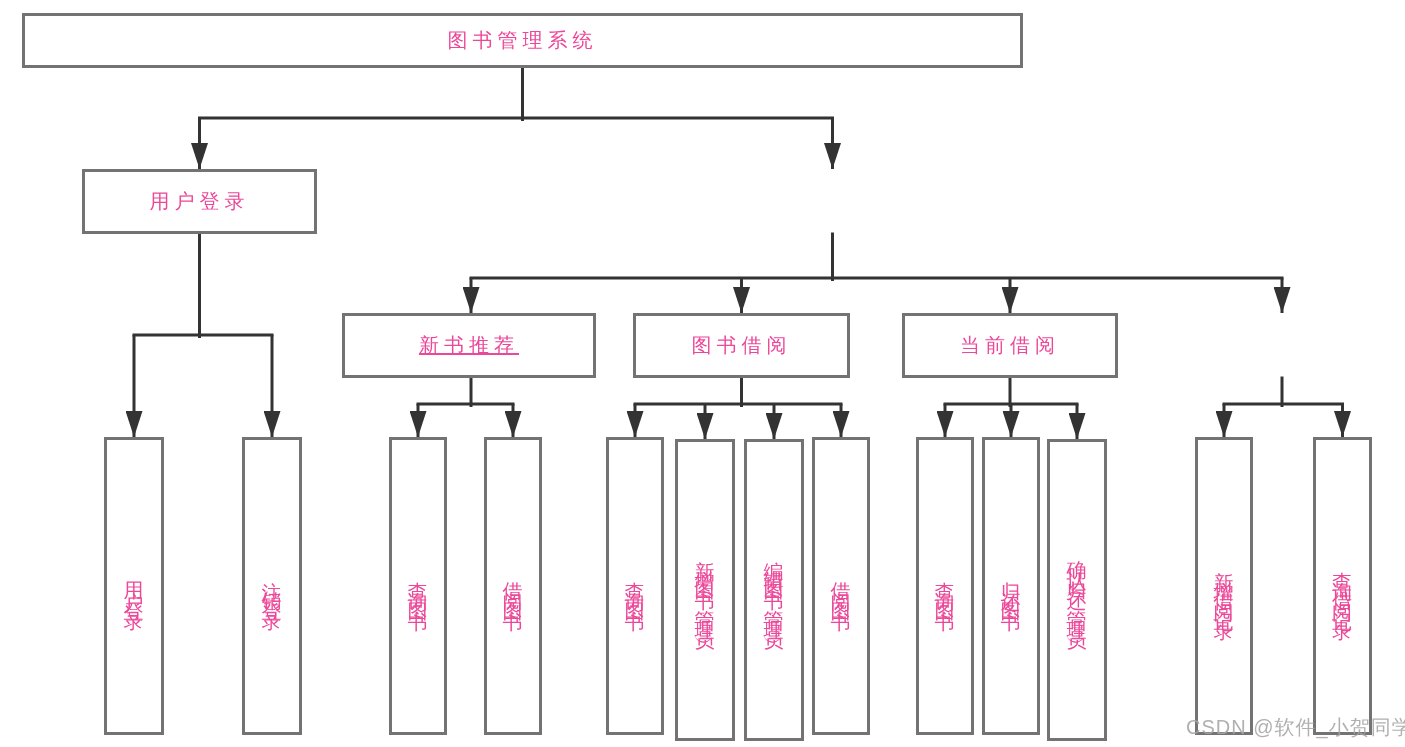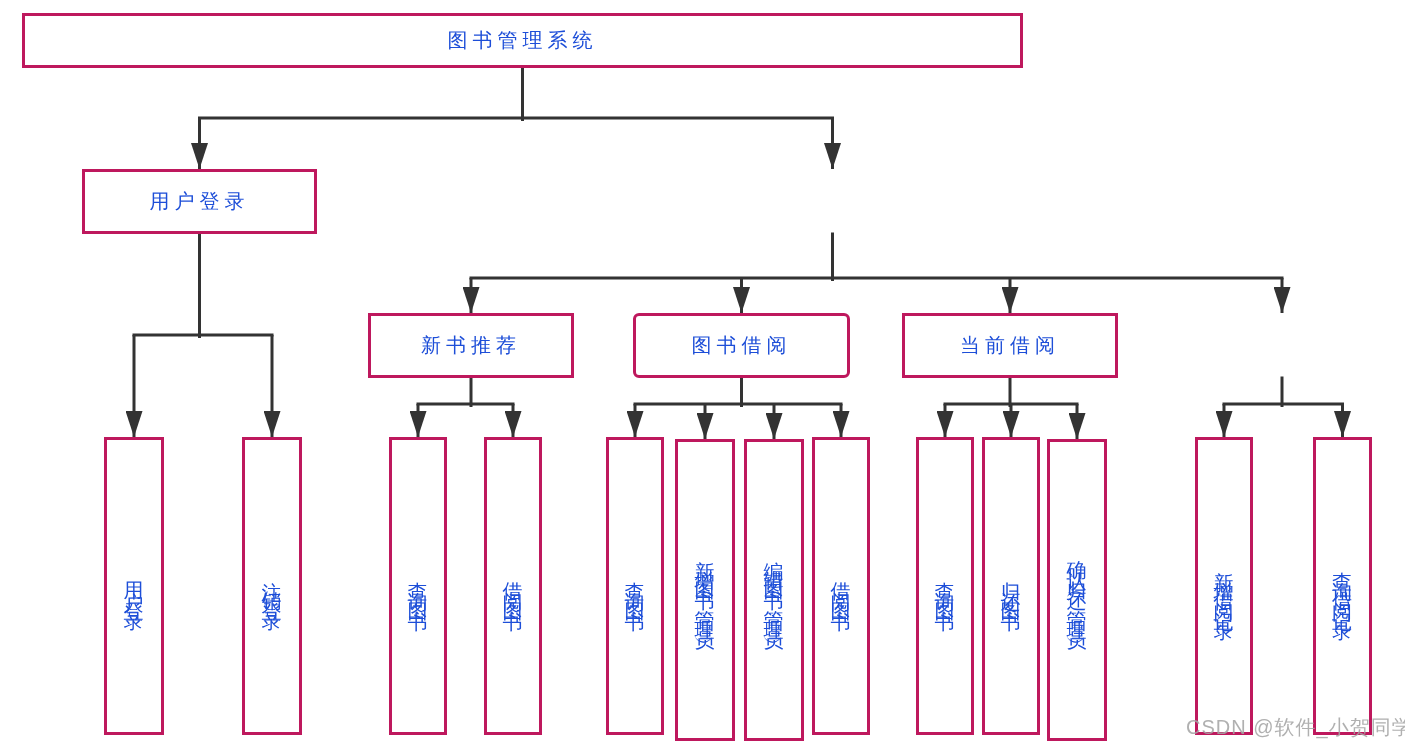--- a/index.html
+++ b/index.html
@@ -8,22 +8,22 @@
     position:relative;
     width:1405px; height:747px;
     background:#ffffff;
     font-family:"Liberation Sans","DejaVu Sans",sans-serif;
     overflow:hidden;
   }
   .connectors { position:absolute; left:0; top:0; width:1405px; height:747px; }
   .connectors line { stroke:#333333; stroke-width:3; }
   .node {
     position:absolute; box-sizing:border-box;
-    border:3px solid #be185d; background:#ffffff;
-    color:#1d4ed8;
+    border:3px solid #737373; background:#ffffff;
+    color:#ec4899;
     display:flex; align-items:center; justify-content:center;
   }
   .hbox { font-size:20px; letter-spacing:5px; white-space:nowrap; }
   .vbox span {
     writing-mode:vertical-rl; text-orientation:mixed;
     font-size:20px; letter-spacing:10px; line-height:1;
     white-space:nowrap;
   }
   .watermark {
     position:absolute; left:1186px; top:714px;
@@ -96,22 +96,22 @@
       <line x1="1224" y1="404" x2="1342.5" y2="404" stroke-linecap="square"></line>
       <line x1="1224" y1="404" x2="1224" y2="437" marker-end="url(#ah)"></line>
       <line x1="1342.5" y1="404" x2="1342.5" y2="437" marker-end="url(#ah)"></line>
     </g>
   </svg>
 
   <div class="node hbox" style="left:22px; top:13px; width:1001px; height:55px;">图书管理系统</div>
 
   <div class="node hbox" style="left:82px; top:169px; width:235px; height:65px;">用户登录</div>
 
-  <div class="node hbox" style="left:368px; top:313px; width:206px; height:65px;">新书推荐</div>
-  <div class="node hbox" style="left:633px; top:313px; width:217px; height:65px;border-radius:6px;">图书借阅</div>
+  <div class="node hbox" style="left:342px; top:313px; width:254px; height:65px;text-decoration:underline;">新书推荐</div>
+  <div class="node hbox" style="left:633px; top:313px; width:217px; height:65px;">图书借阅</div>
   <div class="node hbox" style="left:902px; top:313px; width:216px; height:65px;">当前借阅</div>
 
   <div class="node vbox" style="left:104px; top:437px; width:60px; height:298px;">
     <span>用户登录</span>
   </div>
   <div class="node vbox" style="left:242px; top:437px; width:60px; height:298px;">
     <span>注销登录</span>
   </div>
 
   <div class="node vbox" style="left:389px; top:437px; width:58px; height:298px;">

